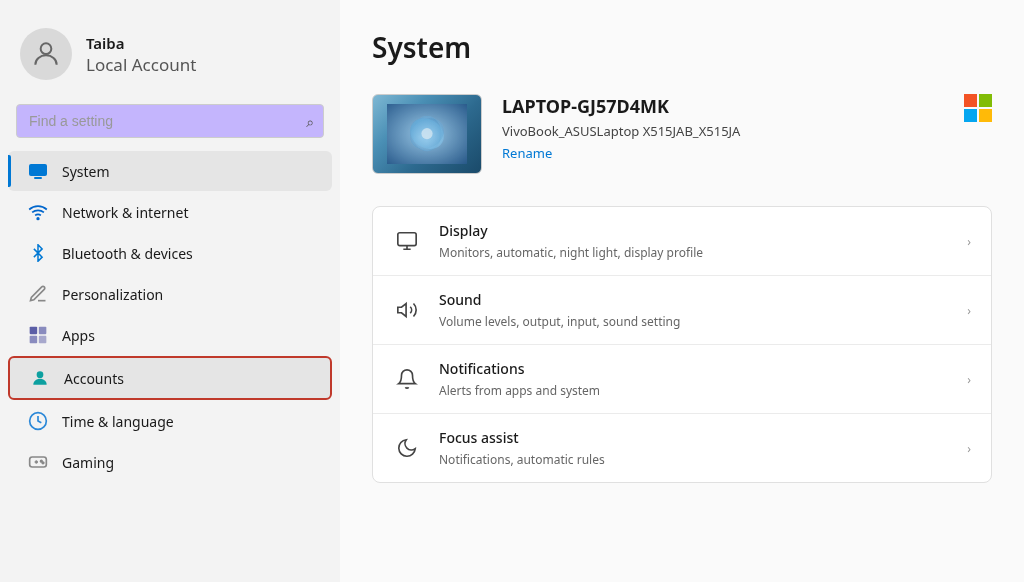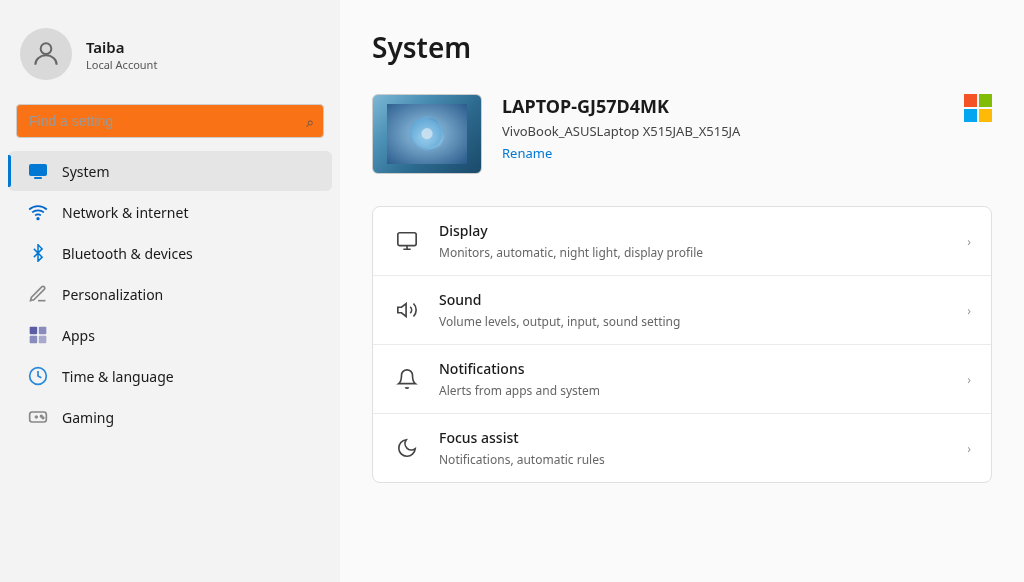--- a/index.html
+++ b/index.html
@@ -53,35 +53,35 @@
       flex-direction: column;
     }
 
     .user-name {
       font-size: 15px;
       font-weight: 600;
       color: #1a1a1a;
     }
 
     .user-type {
-      font-size: 11px;
+      font-size: 17px;
       color: #555;
     }
 
     .search-box {
       margin: 4px 16px 12px 16px;
       position: relative;
     }
 
     .search-input {
       width: 100%;
       padding: 8px 36px 8px 12px;
       border: 1px solid #ccc;
       border-radius: 4px;
-      background: #f97316;
+      background: #c4b5fd;
       font-size: 14px;
       color: #333;
       outline: none;
     }
 
     .search-input::placeholder {
       color: #999;
     }
 
     .search-icon-wrap {
@@ -357,20 +357,29 @@
         <svg width="20" height="20" viewBox="0 0 24 24">
           <rect x="2" y="2" width="9" height="9" rx="1" fill="#5b5ea6"></rect>
           <rect x="13" y="2" width="9" height="9" rx="1" fill="#5b5ea6" opacity="0.7"></rect>
           <rect x="2" y="13" width="9" height="9" rx="1" fill="#5b5ea6" opacity="0.7"></rect>
           <rect x="13" y="13" width="9" height="9" rx="1" fill="#5b5ea6" opacity="0.5"></rect>
         </svg>
       </span>
       <span class="nav-label">Apps</span>
     </li>
 
+    <li class="nav-item active-selected">
+      <span class="nav-icon">
+        <svg width="20" height="20" viewBox="0 0 24 24">
+          <circle cx="12" cy="8" r="4" fill="#0da0a0"></circle>
+          <path d="M4 20c0-4 3.6-7 8-7s8 3 8 7" fill="#0da0a0"></path>
+        </svg>
+      </span>
+      <span class="nav-label">Accounts</span>
+    </li>
 
     <li class="nav-item">
       <span class="nav-icon">
         <svg width="20" height="20" viewBox="0 0 24 24" fill="none" stroke="#2b88d8" stroke-width="2">
           <circle cx="12" cy="12" r="10"></circle>
           <polyline points="12,6 12,12 16,14"></polyline>
         </svg>
       </span>
       <span class="nav-label">Time &amp; language</span>
     </li>

